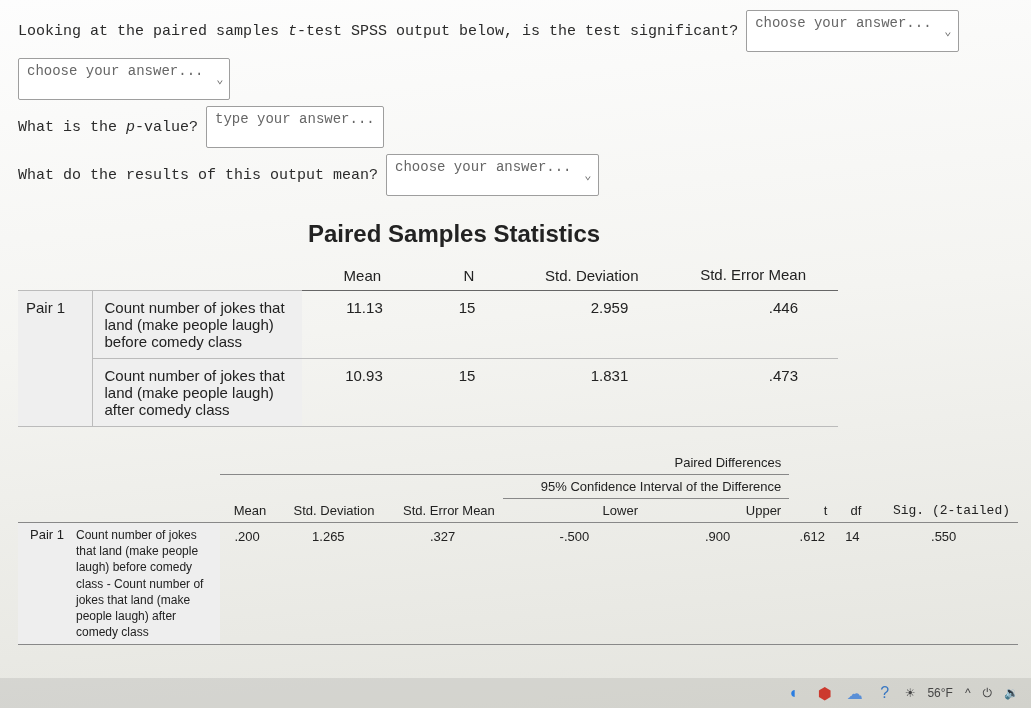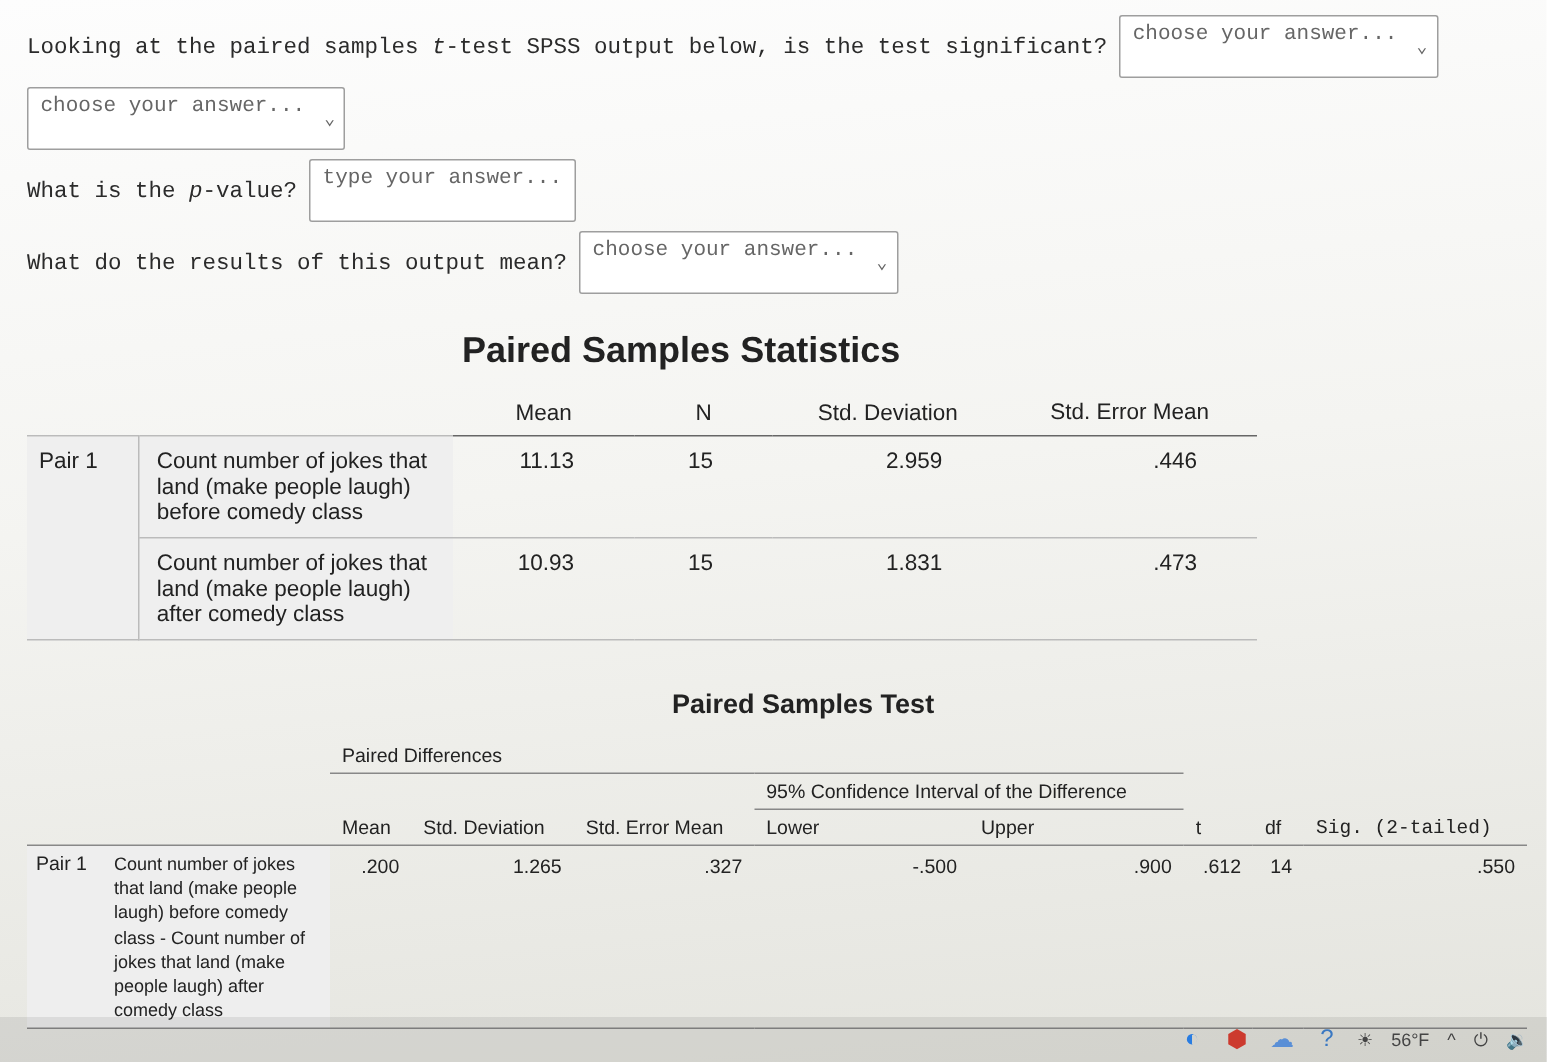--- a/index.html
+++ b/index.html
@@ -82,34 +82,34 @@
     }
     .t-stats .desc-col {
       background: #efefef;
       width: 210px;
       font-size:15px;
       color:#222;
     }
     .t-stats .num { text-align: right; padding-right: 40px; white-space:nowrap;}
     
     .t-test { width: 1000px; font-size:13px;}
-    .t-test th, .t-test td { font-weight: normal; text-align:left; padding: 4px 8px;}
+    .t-test th, .t-test td { font-weight: normal; text-align:right; padding: 4px 8px;}
     .t-test .desc-col2 {
       background:#eee;
       text-align:left;
       font-size:12px;
       line-height:1.35;
       padding:4px 6px;
       vertical-align:top;
     }
     .t-test .pair-col2 { background:#eee; vertical-align:top; padding:4px 6px; font-size:13px;}
     .t-test thead th { border-bottom:1px solid #888; }
     .t-test .grp { border-bottom:1px solid #888;}
     .t-test tbody td { border-top:1px solid #bbb; border-bottom:1.5px solid #888; padding-top:6px; padding-bottom:40px;}
-    .t-test .num2 { text-align:right; vertical-align:top;}
+    .t-test .num2 { text-align:center; vertical-align:top;}
     
     .taskbar {
       position: fixed;
       bottom: 0; left: 0; right: 0;
       height: 30px;
       background: rgba(0,0,0,.08);
       display:flex;
       align-items:center;
       justify-content:flex-end;
       padding: 0 12px;
@@ -184,21 +184,20 @@
         <td class="num">10.93</td>
         <td class="num">15</td>
         <td class="num">1.831</td>
         <td class="num">.473</td>
       </tr>
     </tbody>
   </table>
 </div>
 
 <div class="table-wrap">
-  <div class="caption cap2">Paired Samples Test</div>
   <table class="t-test">
     <thead>
       <tr>
         <th rowspan="3" style="border-bottom:1px solid #888; width:52px;"></th>
         <th rowspan="3" style="border-bottom:1px solid #888; width:150px;"></th>
         <th colspan="5" class="grp">Paired Differences</th>
         <th rowspan="3" style="vertical-align:bottom;">t</th>
         <th rowspan="3" style="vertical-align:bottom;">df</th>
         <th rowspan="3" style="vertical-align:bottom;font-family:Liberation Mono, monospace;">Sig. (2-tailed)</th>
       </tr>

